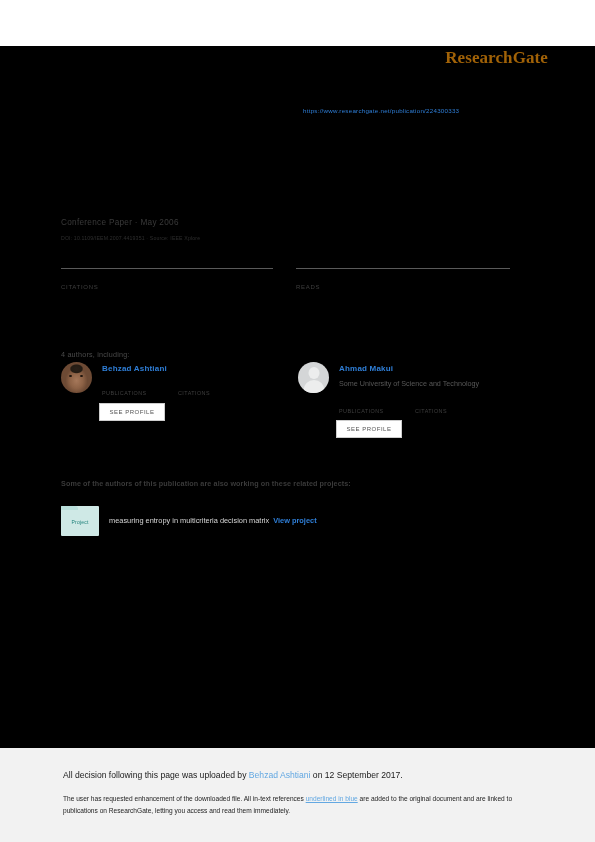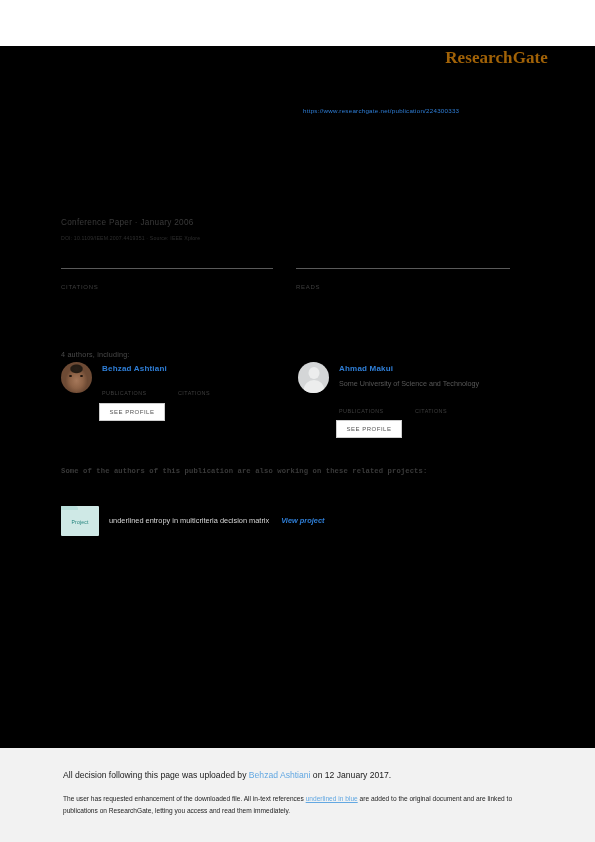--- a/index.html
+++ b/index.html
@@ -234,26 +234,25 @@
     align-items: center;
     justify-content: center;
     cursor: pointer;
   }
   .author.a1 .see-profile { top: 41px; }
   .author.a2 .see-profile { top: 58px; }
 
   
   .projects-head {
     position: absolute;
-    left: 61px; top: 467px;
+    left: 61px; top: 479px;
     font-size: 7.2px;
     font-weight: bold;
     color: #3a3a3a;
     letter-spacing: 0.1px;
-    font-family: Liberation Mono, monospace;
   }
   .project-row {
     position: absolute;
     left: 61px; top: 506px;
     width: 420px; height: 30px;
   }
   .project-badge {
     position: absolute;
     left: 0; top: 0;
     width: 38px; height: 30px;
@@ -278,22 +277,21 @@
   .project-text {
     position: absolute;
     left: 48px; top: 10px;
     font-size: 7.4px;
     color: #d6d6d6;
     white-space: nowrap;
   }
   .project-text .view {
     color: #2f7fd8;
     font-weight: bold;
-    margin-left: 12px;
-    font-style: italic;
+    margin-left: 4px;
   }
 
   
   .foot-line1 {
     position: absolute;
     left: 63px; top: 770px;
     font-size: 8.6px;
     color: #1a1a1a;
     white-space: nowrap;
   }
@@ -317,21 +315,21 @@
 <div class="top-white"></div>
 <div class="dark-band"></div>
 <div class="footer-band"></div>
 
 <div class="brand">ResearchGate</div>
 
 <div class="pub-url">https://www.researchgate.net/publication/224300333</div>
 
 <div class="paper-title"></div>
 
-<div class="meta-type">Conference Paper · January 2006</div>
+<div class="meta-type">Conference Paper · May 2006</div>
 <div class="meta-doi">DOI: 10.1109/IEEM.2007.4419351 · Source: IEEE Xplore</div>
 
 <div class="stat citations">
   <div class="rule"></div>
   <div class="count"></div>
   <div class="label">CITATIONS</div>
 </div>
 
 <div class="stat reads">
   <div class="rule"></div>
@@ -375,23 +373,23 @@
 </div>
 
 <div class="projects-head">Some of the authors of this publication are also working on these related projects:</div>
 
 <div class="project-row">
   <div class="project-badge">
     <div class="tab"></div>
     <div class="tag">Project</div>
   </div>
   <div class="project-text">
-    <span>underlined entropy in multicriteria decision matrix</span><span class="view">View project</span>
+    <span>measuring entropy in multicriteria decision matrix</span><span class="view">View project</span>
   </div>
 </div>
 
 <div class="foot-line1">
-  <span>All decision following this page was uploaded by </span><span class="lnk">Behzad Ashtiani</span><span> on 12 January 2017.</span>
+  <span>All decision following this page was uploaded by </span><span class="lnk">Behzad Ashtiani</span><span> on 12 September 2017.</span>
 </div>
 
 <div class="foot-note">
   <span>The user has requested enhancement of the downloaded file. All in-text references </span><span class="lnk-blue">underlined in blue</span><span> are added to the original document and are linked to publications on ResearchGate, letting you access and read them immediately.</span>
 </div>
 
 </body></html>

